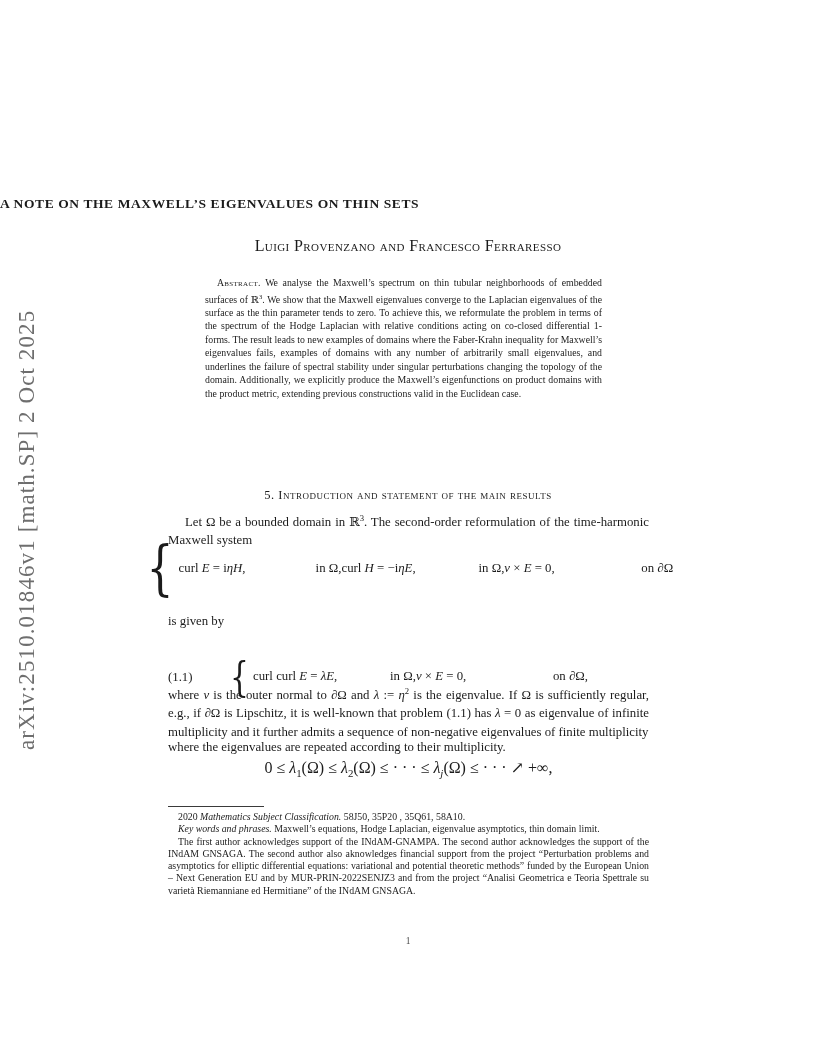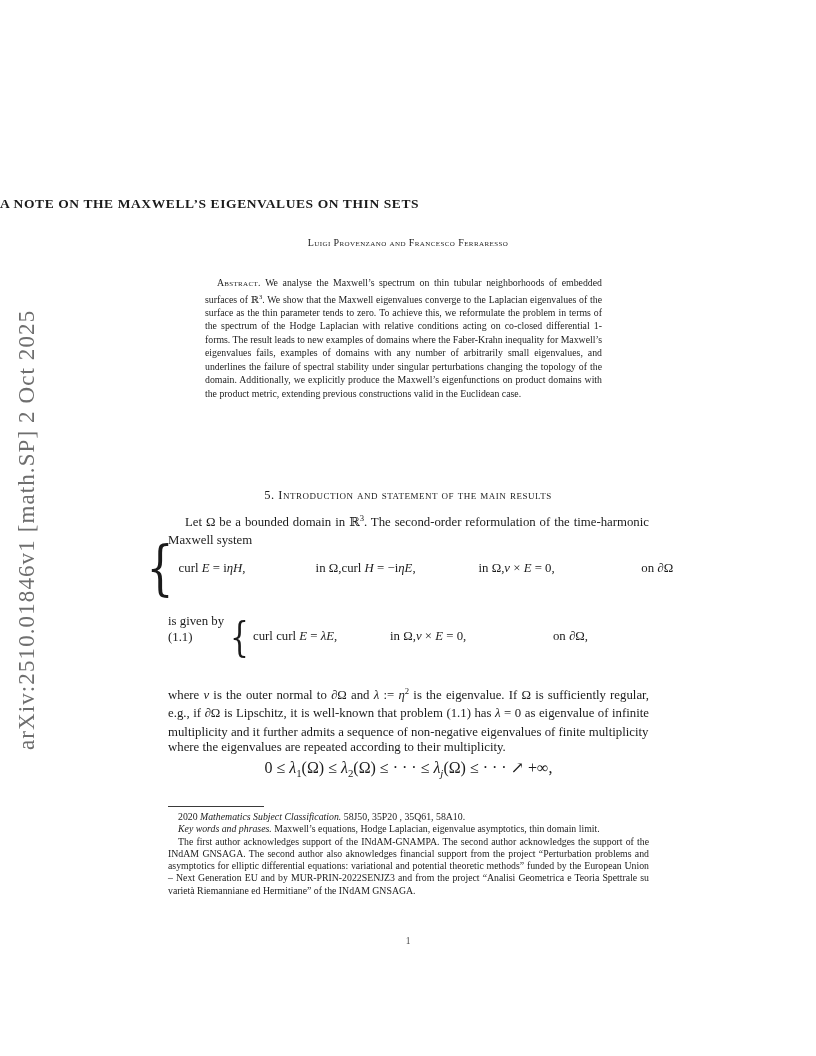--- a/index.html
+++ b/index.html
@@ -25,21 +25,21 @@
   }
   
   .title{
     position:absolute; top:196px; left:0; width:816px;
     text-align:left;
     font-weight:bold; font-size:13.5px; letter-spacing:0.6px;
   }
   .authors{
     position:absolute; top:237px; left:0; width:816px;
     text-align:center;
-    font-size:10px; font-variant:small-caps; letter-spacing:0.4px;
+    font-size:16px; font-variant:small-caps; letter-spacing:0.4px;
   }
   
   .abstract{
     position:absolute; top:276px; left:205px; width:397px;
     font-size:9.8px; line-height:13.4px;
     text-align:justify;
     text-indent:12px;
   }
   .abstract .abs-label{font-variant:small-caps; letter-spacing:0.3px;}
   
@@ -57,21 +57,21 @@
   .p2{top:682px;}
   .p3{top:738px;}
   .given-by{top:612px;}
   
   .eq-block{
     position:absolute; left:168px; width:481px;
     display:flex; justify-content:center; align-items:center;
     font-size:12.8px;
   }
   .eq1{top:543px;}
-  .eq11{top:620px;}
+  .eq11{top:660px;}
   .eq-tag{
     position:absolute; left:0; top:50%;
     transform:translateY(-50%);
     font-size:12.8px;
   }
   .brace{
     font-family:"DejaVu Serif",serif;
     font-weight:400; color:#1b1b1b;
     margin-right:3px;
     line-height:1;

